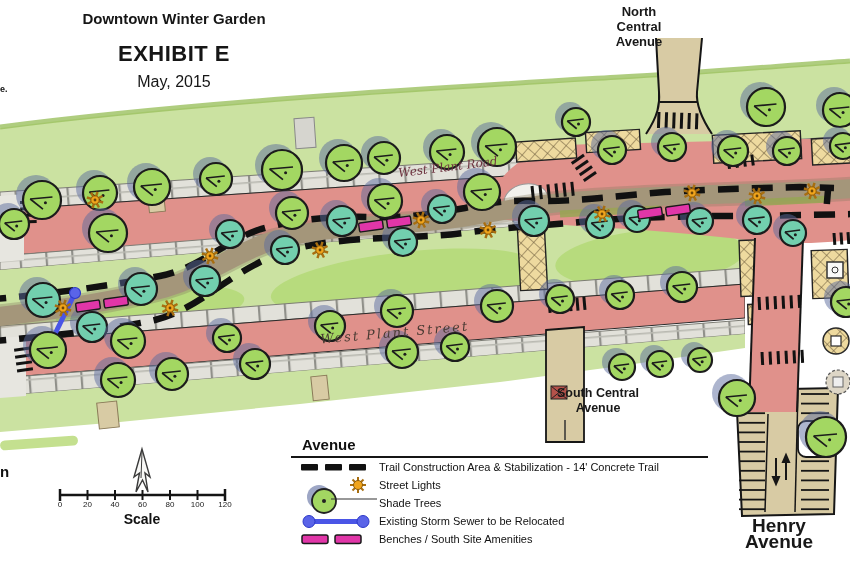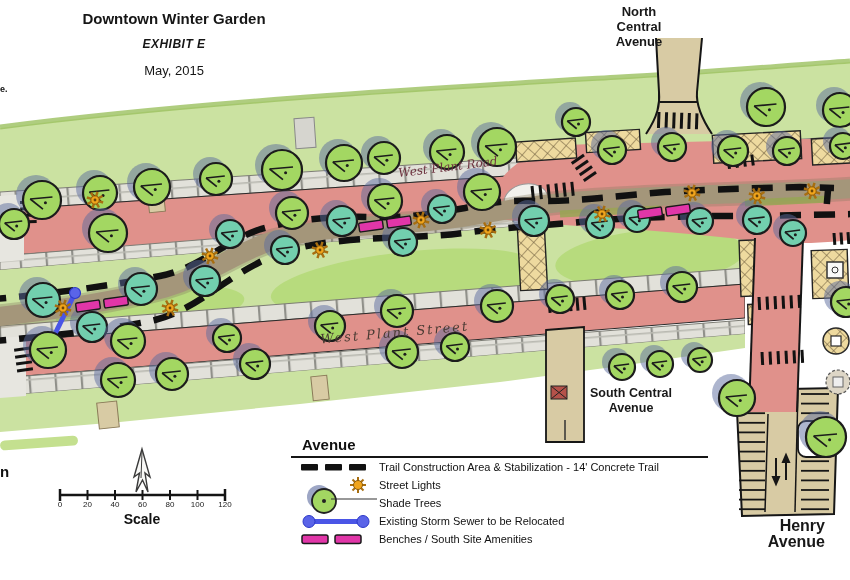--- a/index.html
+++ b/index.html
@@ -2,26 +2,26 @@
 <html><head>
 <meta charset="utf-8">
 <style>
   html,body{margin:0;padding:0;background:#fff;}
   .stage{position:relative;width:850px;height:580px;background:#ffffff;overflow:hidden;
          font-family:"Liberation Sans",sans-serif;color:#111;}
   .stage svg.map{position:absolute;left:0;top:0;}
   .lbl{position:absolute;}
   .title-block{left:28px;top:8px;width:292px;text-align:center;font-weight:bold;color:#161616;}
   .t1,.t2{font-size:15px;line-height:21px;}
-  .t3{font-size:12px;letter-spacing:.5px;margin-top:4px;line-height:22px;font-style:italic;}
-  .t4{font-size:13px;font-weight:normal;margin-top:8px;}
+  .t3{font-size:22px;letter-spacing:.5px;margin-top:14px;line-height:22px;}
+  .t4{font-size:16px;font-weight:normal;margin-top:8px;}
   .street{font-weight:bold;font-size:13px;line-height:15px;text-align:center;color:#181818;}
   #north-central-label{left:598px;top:4px;width:82px;}
-  #south-central-label{left:589px;top:386px;width:84px;font-size:12.5px;}
-  #henry-label{left:733px;top:518px;width:92px;font-size:16px;line-height:16px;text-align:right;}
+  #south-central-label{left:556px;top:386px;width:84px;font-size:12.5px;}
+  #henry-label{left:733px;top:518px;width:92px;font-size:19px;line-height:16px;}
   .hand{position:absolute;font-family:"DejaVu Serif",serif;font-style:italic;}
   #wp-road-label{left:398px;top:160px;font-size:12px;color:#6d3340;transform:rotate(-7deg);}
   #wp-street-label{left:320px;top:325px;font-size:13px;color:#4a3b33;letter-spacing:2px;transform:rotate(-5deg);}
   .legend{position:absolute;left:291px;top:436px;width:417px;}
   .lg-head{font-size:15px;font-weight:bold;padding:0 0 3px 11px;border-bottom:2.5px solid #151515;}
   .lg-row{display:flex;align-items:center;height:17.5px;margin-top:0.5px;}
   .lg-ic{width:88px;display:flex;align-items:center;padding-left:10px;box-sizing:border-box;}
   .lg-lb{font-size:11px;white-space:nowrap;}
   .sc-num{position:absolute;top:500px;width:18px;text-align:center;font-size:8px;color:#222;}
   #scale-label{left:112px;top:511px;width:60px;text-align:center;font-size:14px;font-weight:bold;}

